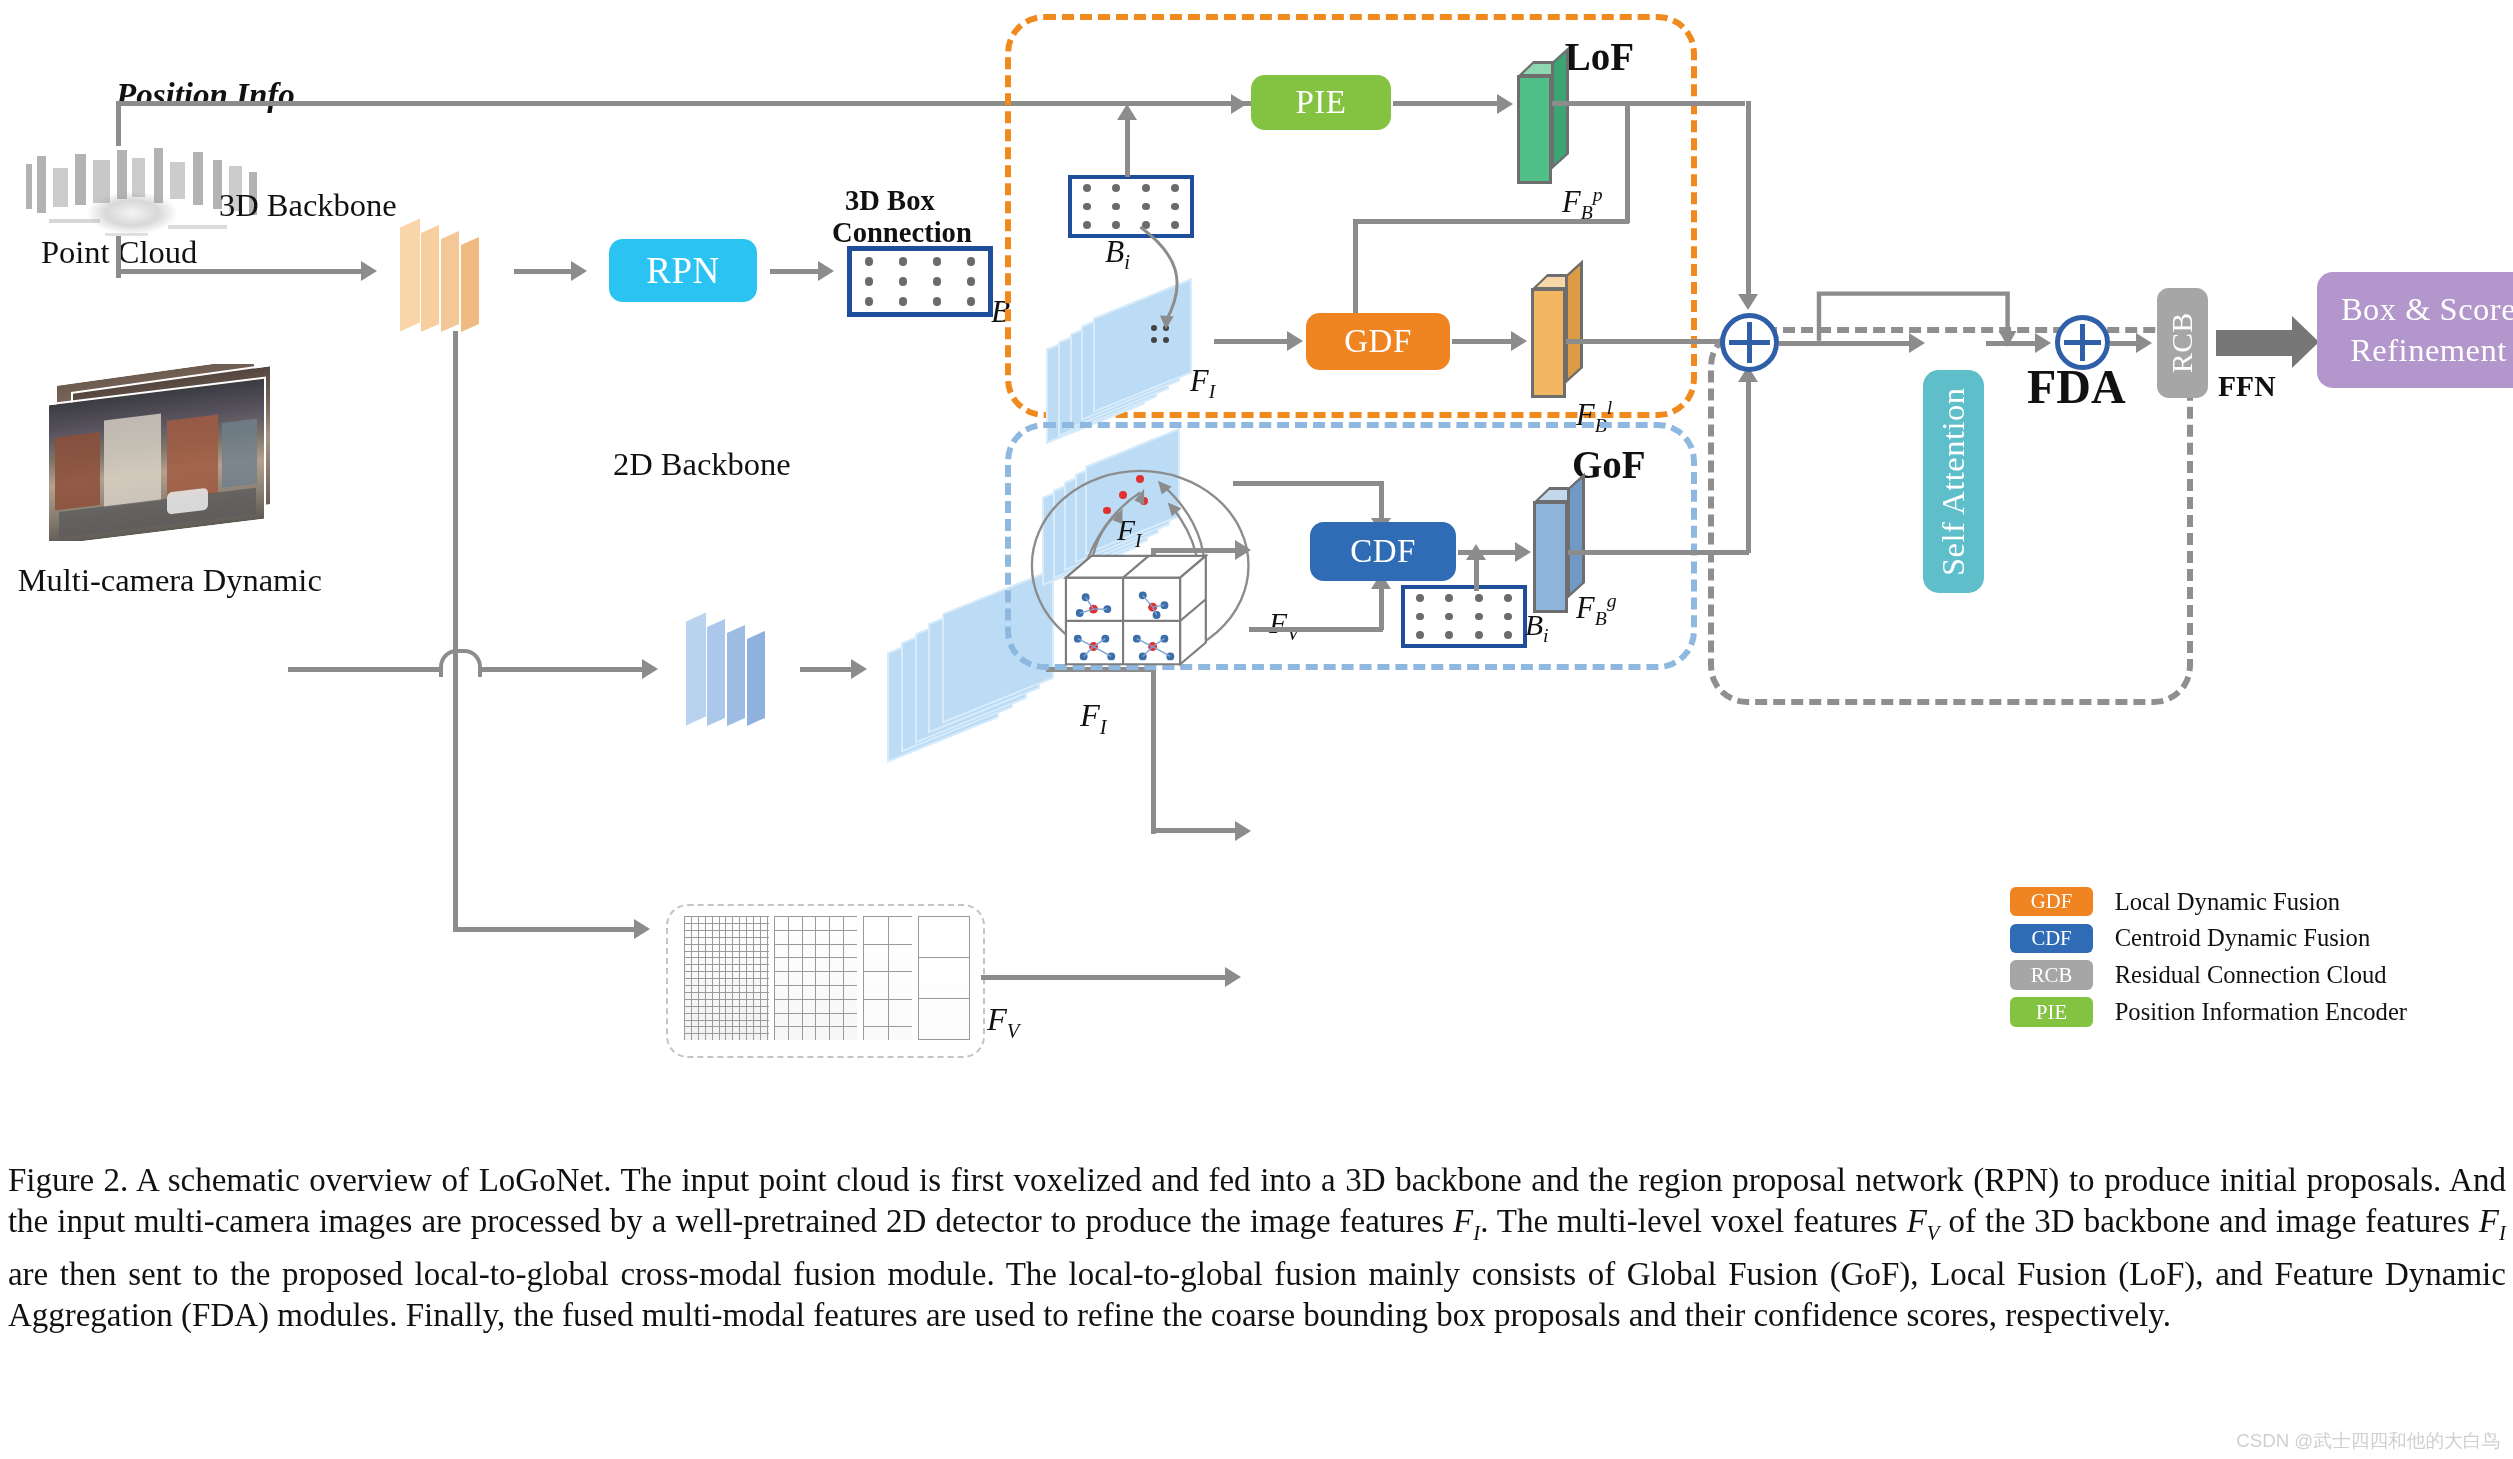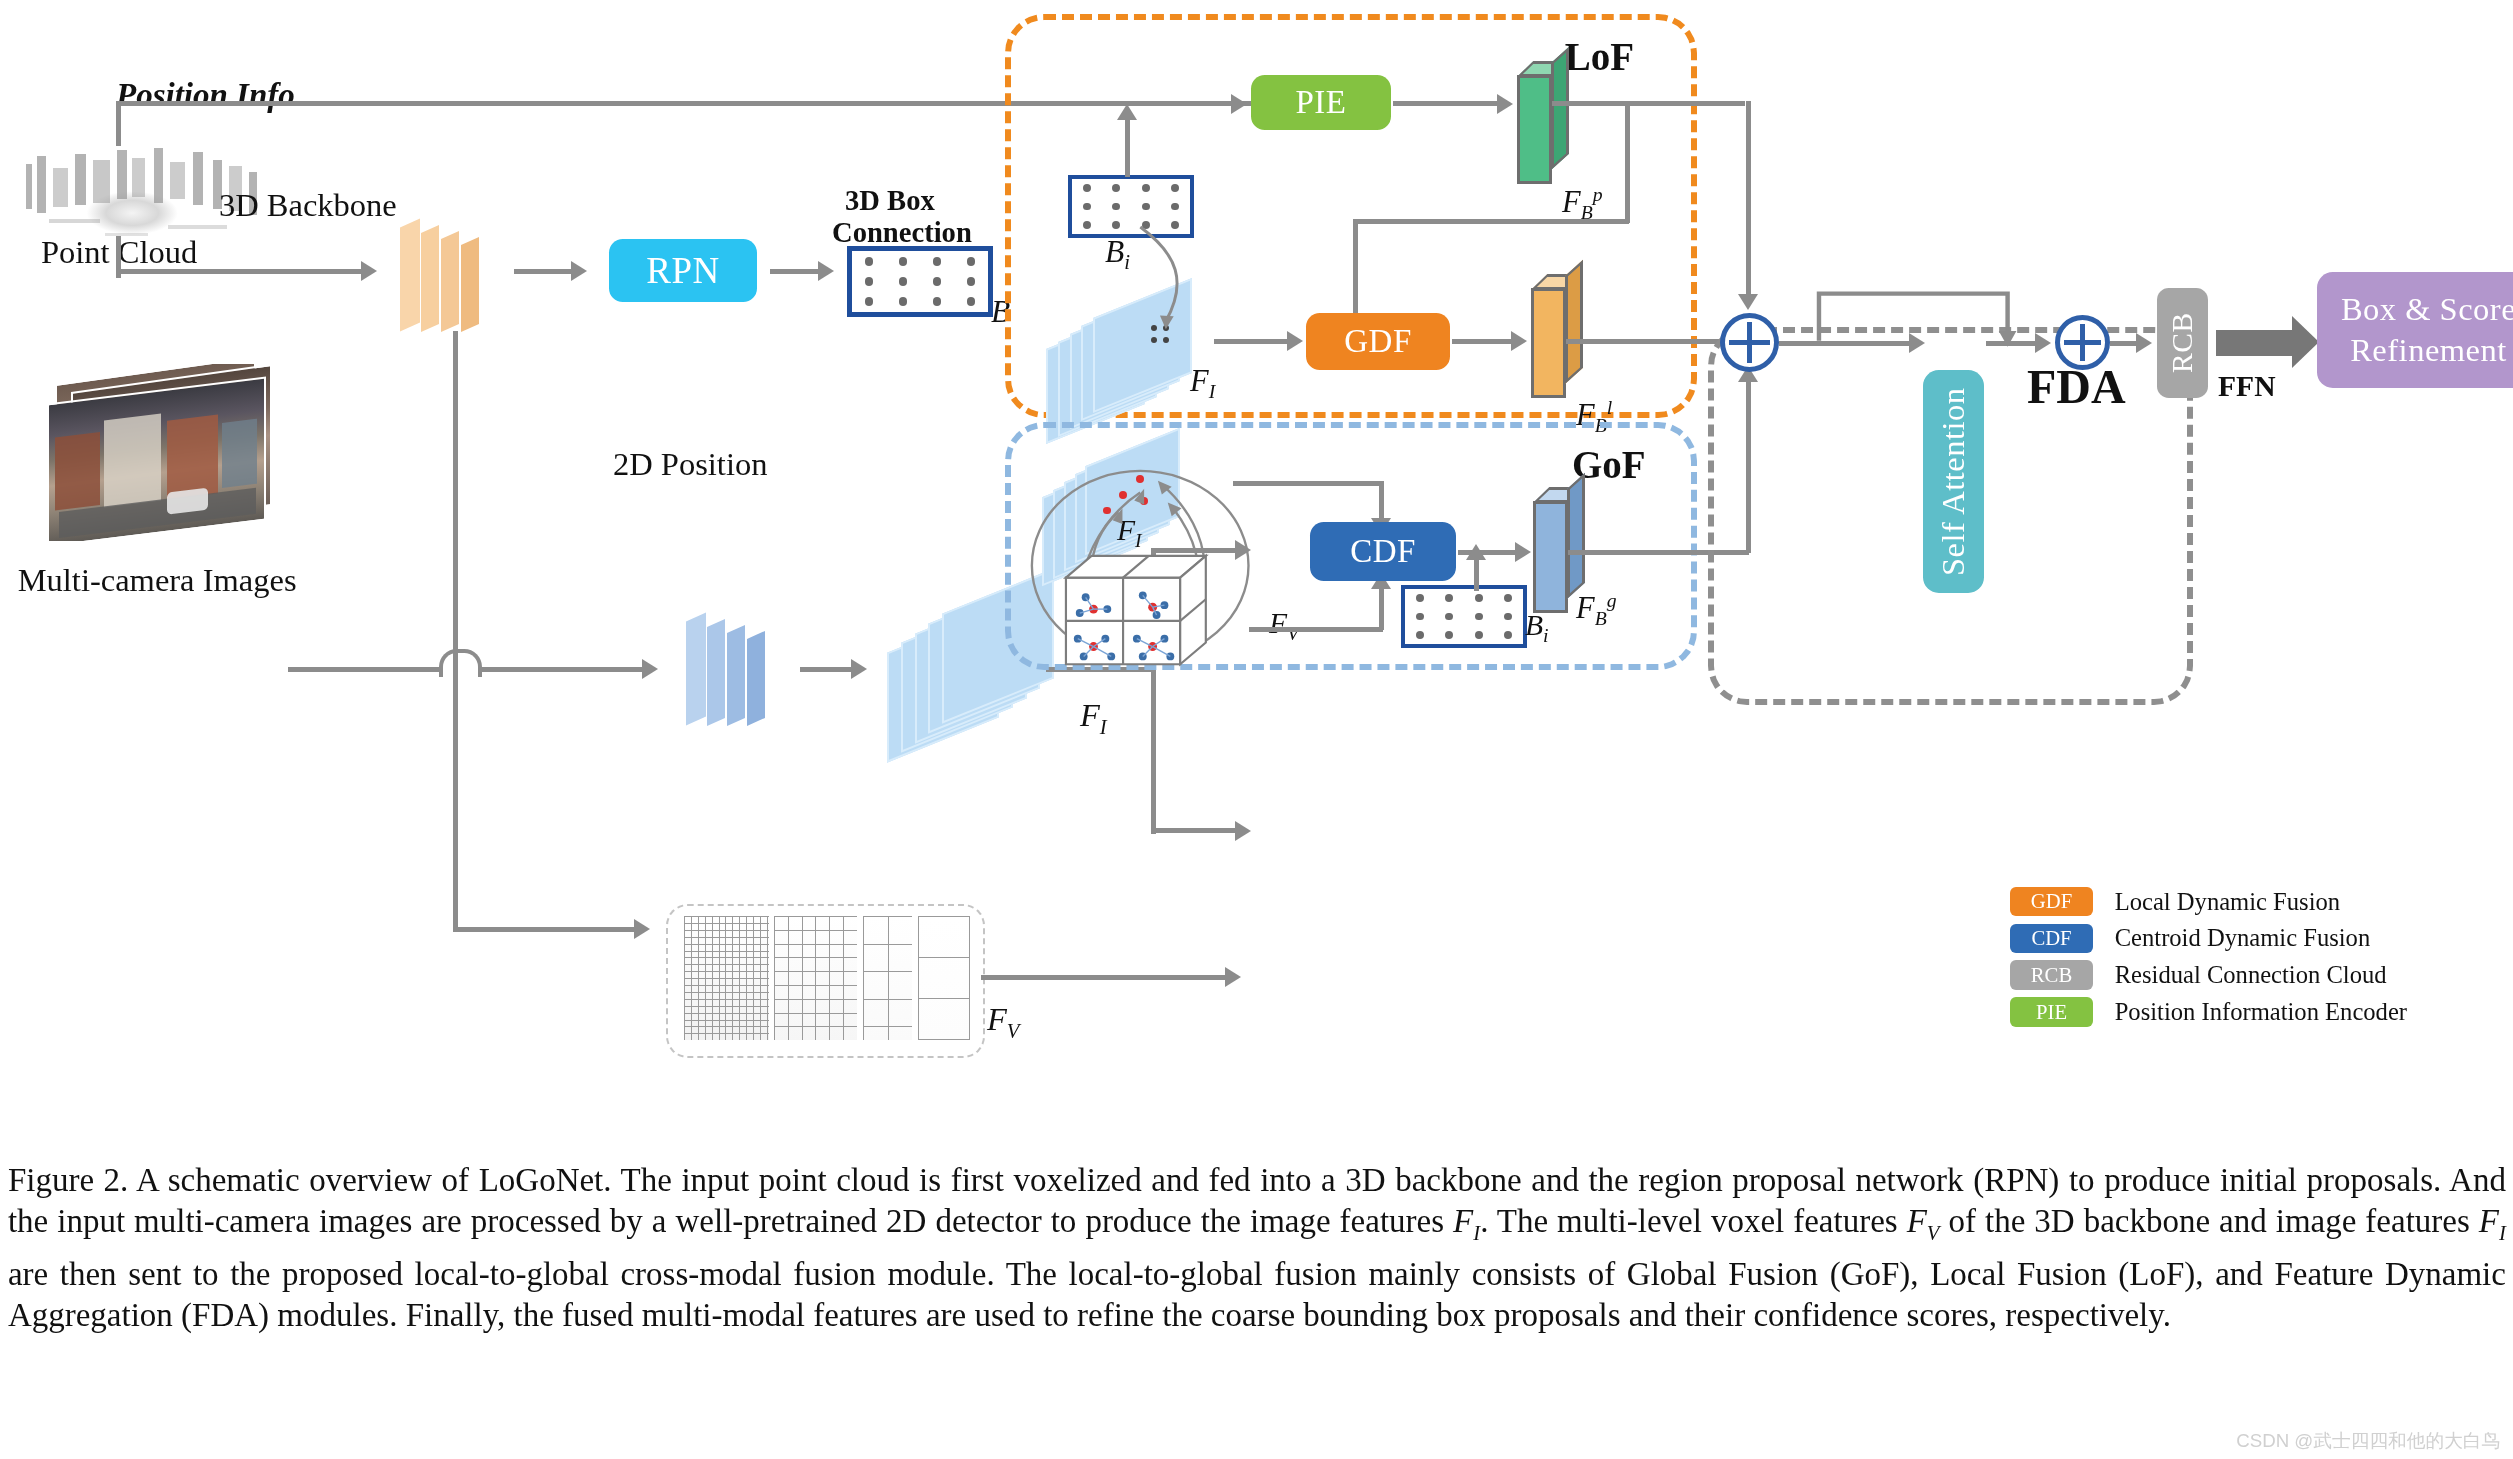--- a/index.html
+++ b/index.html
@@ -170,39 +170,39 @@
          background:
            linear-gradient(180deg,#3b3b42 0%,#5a5560 22%,#7d7469 40%,#b5a08e 58%,#8d8275 78%,#5e5a55 100%);">
       <div style="position:absolute;left:5.9px;top:33px;width:45px;height:73px;background:#8c4f3a;opacity:.85;"></div>
       <div style="position:absolute;left:55px;top:21.7px;width:57px;height:87px;background:#d9d3c8;opacity:.8;"></div>
       <div style="position:absolute;left:118px;top:29.6px;width:51px;height:79px;background:#a05a42;opacity:.85;"></div>
       <div style="position:absolute;left:173px;top:39px;width:35px;height:65px;background:#6f7f8c;opacity:.8;"></div>
       <div style="position:absolute;left:9.9px;top:108px;width:197px;height:25.6px;background:#5c5c5c;opacity:.8;"></div>
       <div style="position:absolute;left:118px;top:102px;width:41px;height:21.7px;border-radius:4.9px;background:#e6e6e6;opacity:.9;"></div>
     </div>
   </div>
-  <div class="lbl" data-name="multi-camera-label" style="left:17.7px;top:564px;font-size:32.5px;">Multi-camera Images</div>
+  <div class="lbl" data-name="multi-camera-label" style="left:17.7px;top:564px;font-size:32.5px;">Multi-camera Dynamic</div>
 
   <div class="ln lnh" data-name="images-out-line" style="left:288px;top:667px;width:357px;height:4.9px;"></div>
 
   <div data-name="line-jump-bridge-icon" style="position:absolute;left:439px;top:649px;width:35px;height:23.6px;
               border:4.9px solid #8c8c8c;border-bottom:none;border-radius:17.7px 17.7px 0 0;background:#fff;"></div>
   <div class="arrowR" data-name="images-to-2dbackbone-arrow-icon" style="left:642px;top:659px;"></div>
 
   <div class="ln lnv" data-name="backbone3d-down-line" style="left:453px;top:331px;width:4.9px;height:601px;"></div>
   <div class="ln lnh" data-name="backbone3d-to-voxel-line" style="left:453px;top:927px;width:183px;height:4.9px;"></div>
   <div class="arrowR" data-name="backbone3d-to-voxel-arrow-icon" style="left:634px;top:919px;"></div>
 
   <div class="slabs" data-name="backbone-2d-slabs" style="left:670px;top:613px;width:118px;height:118px;">
     <span style="left:77px;top:21.7px;width:17.7px;height:87px;background:#8fb1dd;transform:skewY(-24deg);"></span>
     <span style="left:57px;top:15.8px;width:17.7px;height:93px;background:#9dbce3;transform:skewY(-24deg);"></span>
     <span style="left:37px;top:9.9px;width:17.7px;height:99px;background:#abc7e9;transform:skewY(-24deg);"></span>
     <span style="left:15.8px;top:3.9px;width:19.7px;height:104px;background:#b9d2ee;transform:skewY(-24deg);"></span>
   </div>
-  <div class="lbl" data-name="backbone-2d-label" style="left:613px;top:448px;font-size:32.5px;">2D Position</div>
+  <div class="lbl" data-name="backbone-2d-label" style="left:613px;top:448px;font-size:32.5px;">2D Backbone</div>
 
   <div class="ln lnh" data-name="backbone2d-to-fi-line" style="left:800px;top:667px;width:53px;height:4.9px;"></div>
   <div class="arrowR" data-name="backbone2d-to-fi-arrow-icon" style="left:851px;top:659px;"></div>
 
   <div class="fmaps" data-name="image-features-fi-stack" style="left:887px;top:587px;width:187px;height:187px;">
     <span style="left:0px;top:43px;width:108px;height:106px;"></span>
     <span style="left:13.8px;top:33px;width:108px;height:106px;"></span>
     <span style="left:27.6px;top:23.6px;width:108px;height:106px;"></span>
     <span style="left:41px;top:13.8px;width:108px;height:106px;"></span>
     <span style="left:55px;top:3.9px;width:108px;height:106px;"></span>

